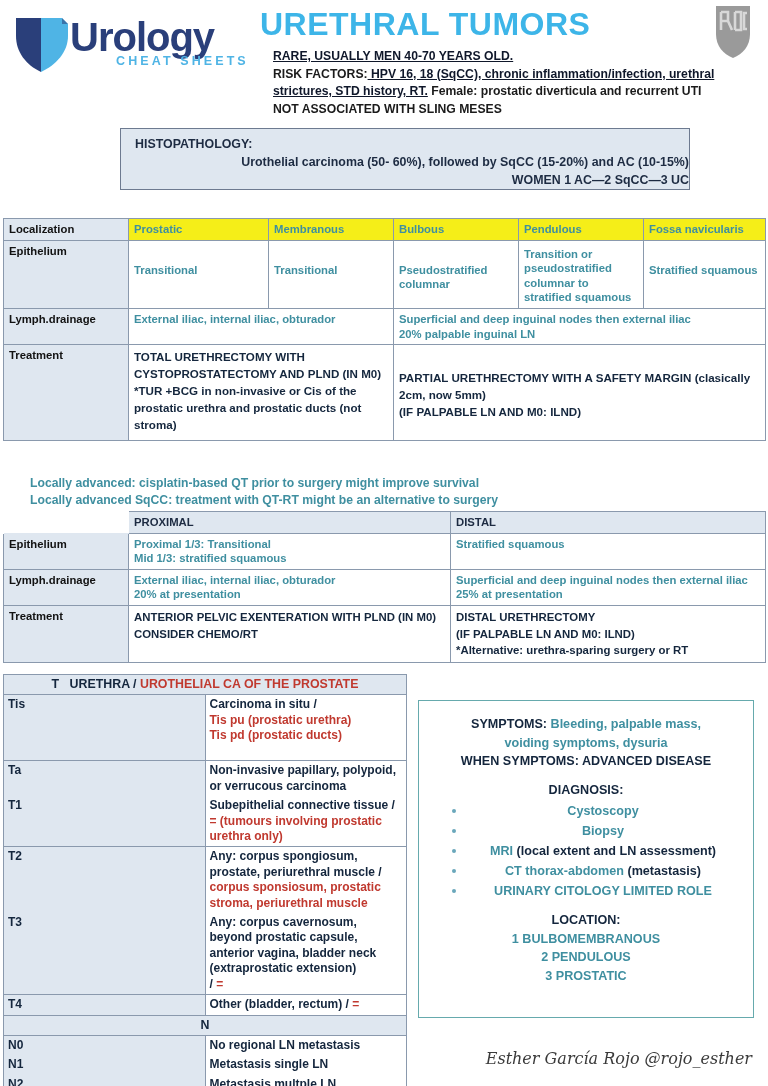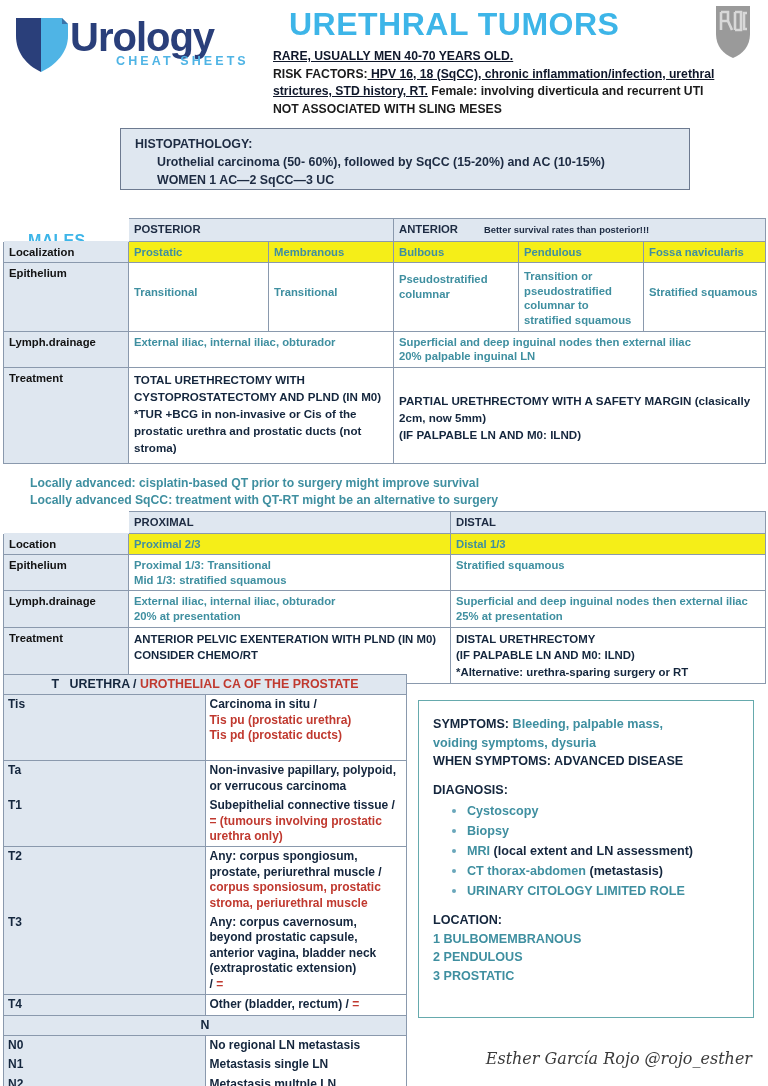--- a/index.html
+++ b/index.html
@@ -13,31 +13,31 @@
   
   .header{position:relative;height:120px;}
   .logo{position:absolute;left:10px;top:10px;width:250px;height:66px;}
   .logo-shield{position:absolute;left:2px;top:2px;width:60px;height:62px;}
   .logo-word{position:absolute;left:60px;top:4px;font-size:40px;font-weight:bold;
     color:#2a3f7a;letter-spacing:-1px;line-height:46px;}
   .logo-sub{position:absolute;left:106px;top:44px;font-size:12.5px;font-weight:bold;
     color:#4fb4e5;letter-spacing:3.1px;}
   .emblem{position:absolute;right:12px;top:4px;width:46px;height:56px;}
 
-  .title{position:absolute;left:289px;top:6px;font-size:32px;font-weight:bold;
+  .title{position:absolute;left:260px;top:6px;font-size:32px;font-weight:bold;
     color:#3db5e8;letter-spacing:.5px;}
   .subhead{position:absolute;left:273px;top:48px;width:470px;font-size:12.2px;
     font-weight:bold;line-height:17.6px;color:#1b1b1b;}
   .tealtxt{color:#0f172a;text-decoration:underline;}
 
   
   .histo{position:absolute;left:120px;top:128px;width:570px;height:62px;
     background:#dfe7f0;border:1.6px solid #6d7a90;box-sizing:border-box;
     padding:6px 0 0 14px;font-size:12.4px;font-weight:bold;color:#1d2b42;line-height:18px;}
-  .histo .ind{padding-left:22px;}
+  .histo .ind{padding-left:22px;text-align:right;}
 
   
   .sectlabel{position:absolute;font-size:16px;font-weight:bold;color:#3db5e8;letter-spacing:.3px;margin-top:45px;}
 
   
   table.tbl{border-collapse:collapse;position:absolute;table-layout:fixed;}
   table.tbl td{border:1px solid #8a99ad;vertical-align:top;padding:3px 5px;
     font-size:11.3px;line-height:14.6px;}
   .lbl{background:#dfe7f0;font-weight:bold;font-size:12.4px;color:#121212;}
   .hdr{background:#dfe7f0;font-weight:bold;font-size:12.6px;color:#1d2b42;}
@@ -55,21 +55,21 @@
   table.tnm td{border:1px solid #8a99ad;vertical-align:top;padding:2px 4px;
     font-size:12px;font-weight:bold;line-height:15.4px;color:#14263d;}
   table.tnm td.code{background:#dfe7f0;width:45px;font-size:12px;color:#14263d;}
   table.tnm td.hd{background:#dfe7f0;text-align:center;font-size:12.4px;}
   .red{color:#c0392f;}
   .txt{color:#14263d;}
 
   
   .infobox{position:absolute;left:418px;top:700px;width:336px;height:318px;
     border:1.8px solid #66aaad;box-sizing:border-box;background:#fff;
-    padding:14px 14px 0 14px;font-size:12.6px;font-weight:bold;line-height:18.5px;color:#14263d;}
+    padding:14px 14px 0 14px;font-size:12.6px;font-weight:bold;line-height:18.5px;color:#14263d;text-align:center;}
   .infobox ul{margin:2px 0 0 0;padding-left:34px;}
   .infobox li{margin:0;line-height:19px;color:#3f8fa0;}
   .infobox li::marker{color:#6aa7bb;font-size:13px;}
   .gap{height:10px;}
 
   .signature{position:absolute;right:16px;bottom:18px;font-family:"DejaVu Serif", serif;
     font-style:italic;font-size:16px;color:#3a3a3a;}
 </style>
 </head>
 <body>
@@ -86,21 +86,21 @@
       </svg>
       <div class="logo-word">Urology</div>
       <div class="logo-sub">CHEAT SHEETS</div>
     </div>
 
     <div class="title">URETHRAL TUMORS</div>
 
     <div class="subhead">
       <div class="tealtxt">RARE, USUALLY MEN 40-70 YEARS OLD.</div>
       <div><span>RISK FACTORS:</span><span class="tealtxt"> HPV 16, 18 (SqCC), chronic inflammation/infection, urethral</span></div>
-      <div><span class="tealtxt">strictures, STD history, RT.</span><span> Female: involving diverticula and recurrent UTI</span></div>
+      <div><span class="tealtxt">strictures, STD history, RT.</span><span> Female: prostatic diverticula and recurrent UTI</span></div>
       <div>NOT ASSOCIATED WITH SLING MESES</div>
     </div>
 
     <svg class="emblem" viewBox="0 0 46 56">
       <path d="M6 2 H40 V30 C40 42 33 50 23 54 C13 50 6 42 6 30 Z" fill="#9a9a9a"></path>
       <path d="M11 8 V26 M11 8 H18 V17 H11 M18 17 L22 26" stroke="#d8d8d8" stroke-width="2.6" fill="none"></path>
       <path d="M25 8 V26 M25 8 H31 V26 H25" stroke="#d8d8d8" stroke-width="2.6" fill="none"></path>
       <path d="M37 9 H34 V25 H37" stroke="#d8d8d8" stroke-width="2.6" fill="none"></path>
     </svg>
   </div>
@@ -116,38 +116,33 @@
   <table class="tbl" style="left:3px;top:218px;width:762px;">
     <colgroup>
         <col style="width:125px">
         <col style="width:140px">
         <col style="width:125px">
         <col style="width:125px">
         <col style="width:125px">
         <col style="width:122px">
       </colgroup>
     <tbody>
-        <tr>
-      <td class="nb" style="border-top:1px solid #8a99ad;border-left:1px solid #8a99ad;"></td>
-      <td class="hdr" colspan="2">POSTERIOR</td>
-      <td class="hdr" colspan="3"><span>ANTERIOR</span><span class="note">Better survival rates than posterior!!!</span></td>
-    </tr>
     <tr>
       <td class="lbl">Localization</td>
       <td class="yel">Prostatic</td>
       <td class="yel">Membranous</td>
       <td class="yel">Bulbous</td>
       <td class="yel">Pendulous</td>
       <td class="yel">Fossa navicularis</td>
     </tr>
     <tr style="height:68px">
       <td class="lbl">Epithelium</td>
       <td class="teal" style="padding-top:22px">Transitional</td>
       <td class="teal" style="padding-top:22px">Transitional</td>
-      <td class="teal" style="padding-top:9px">Pseudostratified columnar</td>
+      <td class="teal" style="padding-top:22px">Pseudostratified columnar</td>
       <td class="teal" style="padding-top:6px">Transition or pseudostratified columnar to stratified squamous</td>
       <td class="teal" style="padding-top:22px">Stratified squamous</td>
     </tr>
     <tr style="height:36px">
       <td class="lbl">Lymph.drainage</td>
       <td class="teal" colspan="2">External iliac, internal iliac, obturador</td>
       <td class="teal" colspan="3">
         <div>Superficial and deep inguinal nodes then external iliac</div>
         <div>20% palpable inguinal LN</div>
       </td>
@@ -178,25 +173,20 @@
     <colgroup>
         <col style="width:125px">
         <col style="width:322px">
         <col style="width:315px">
       </colgroup>
     <tbody>
         <tr>
       <td class="nb" style="border-top:1px solid #8a99ad;border-left:1px solid #8a99ad;"></td>
       <td class="hdr">PROXIMAL</td>
       <td class="hdr">DISTAL</td>
-    </tr>
-    <tr>
-      <td class="lbl">Location</td>
-      <td class="yel">Proximal 2/3</td>
-      <td class="yel">Distal 1/3</td>
     </tr>
     <tr style="height:34px">
       <td class="lbl">Epithelium</td>
       <td class="teal">
         <div>Proximal 1/3: Transitional</div>
         <div>Mid 1/3:  stratified squamous</div>
       </td>
       <td class="teal">Stratified squamous</td>
     </tr>
     <tr style="height:32px">

